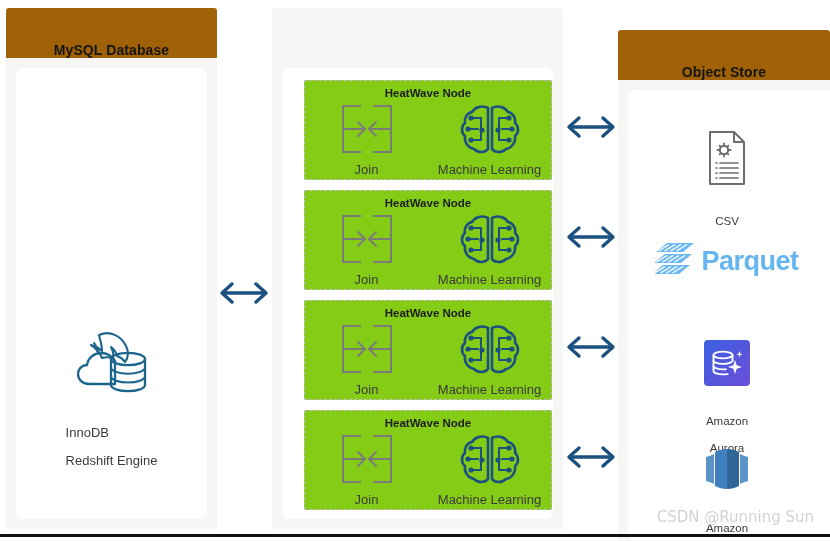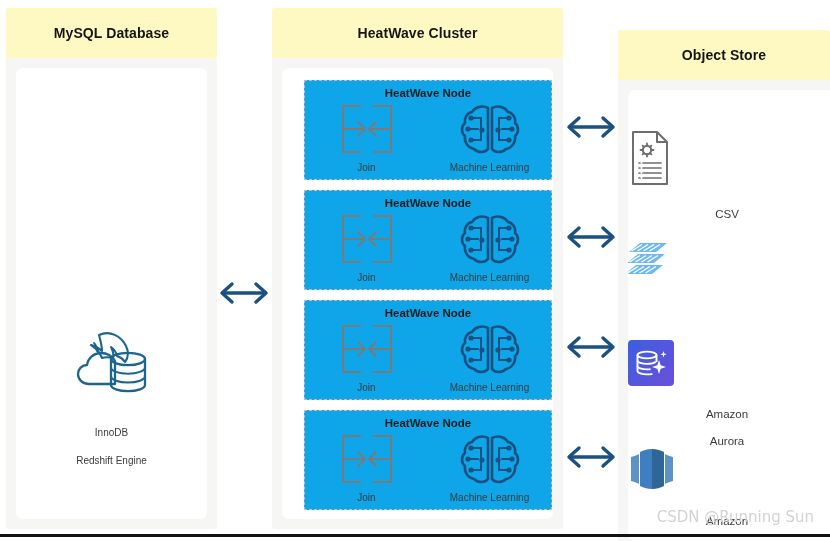--- a/index.html
+++ b/index.html
@@ -24,24 +24,24 @@
   }
 
   
   .panel {
     position: absolute;
     background: #f6f6f4;
     border-radius: 3px;
   }
   .panel-header {
     height: 50px;
-    background: #fef9c3;
+    background: #a16207;
     border-radius: 3px 3px 0 0;
     display: flex;
-    align-items: center;
+    align-items: flex-end;
     justify-content: center;
   }
   .panel-title {
     font-size: 14px;
     font-weight: bold;
     color: #151515;
     letter-spacing: 0.1px;
   }
   .panel-body {
     position: absolute;
@@ -61,35 +61,35 @@
   #innodb-block {
     position: absolute;
     left: 0; right: 0;
     top: 258px;
     display: flex;
     flex-direction: column;
     align-items: center;
   }
   #innodb-label {
     margin-top: 6px;
-    font-size: 10px;
+    font-size: 13px;
     line-height: 14px;
-    text-align: center;
+    text-align: left;
     color: #3b3b3b;
     white-space: pre-line;
   }
 
   
   .node-card {
     position: absolute;
     left: 22px;
     width: 248px;
     height: 100px;
     border: 1px dashed #bdbdbd;
-    background: #0ea5e9;
+    background: #84cc16;
     box-sizing: border-box;
   }
   #node-0 { top: 12px; }
   #node-1 { top: 122px; }
   #node-2 { top: 232px; }
   #node-3 { top: 342px; }
 
   .node-title {
     text-align: center;
     font-size: 11.5px;
@@ -103,21 +103,21 @@
     justify-content: space-around;
     margin-top: 3px;
   }
   .node-icon-cell {
     display: flex;
     flex-direction: column;
     align-items: center;
     width: 110px;
   }
   .node-icon-label {
-    font-size: 10px;
+    font-size: 13px;
     color: #3b3b3b;
     margin-top: 2px;
   }
 
   
   .arrow {
     position: absolute;
     width: 56px;
     height: 30px;
   }
@@ -126,20 +126,22 @@
   #arrow-r1 { left: 563px; top: 222px; }
   #arrow-r2 { left: 563px; top: 332px; }
   #arrow-r3 { left: 563px; top: 442px; }
 
   
   .store-item {
     position: absolute;
     left: 0; right: 4px;
     display: flex;
     flex-direction: column;
+    align-items: center;
+    gap: 7px;
   }
   #store-0 { top: 40px; }
   #store-1 { top: 152px; }
   #store-2 { top: 250px; }
   #store-3 { top: 355px; }
 
   .store-label {
     font-size: 11.5px;
     line-height: 13.5px;
     text-align: center;
@@ -223,23 +225,20 @@
     <svg width="56" height="30" viewBox="0 0 56 30">
       <g fill="none" stroke="#1a5180" stroke-width="3.4" stroke-linecap="round" stroke-linejoin="round">
         <line x1="8" y1="15" x2="48" y2="15"></line>
         <polyline points="16,6 6,15 16,24"></polyline>
         <polyline points="40,6 50,15 40,24"></polyline>
       </g>
     </svg>
   </div>
 
   <div class="panel" id="panel-heat">
-    <div class="panel-header">
-      <span class="panel-title">HeatWave Cluster</span>
-    </div>
     <div class="panel-body">
 
       <div class="node-card" id="node-0">
         <div class="node-title">HeatWave Node</div>
         <div class="node-icons">
           <div class="node-icon-cell">
             <span>
               <svg width="60" height="54" viewBox="0 0 60 54">
                 <g fill="none" stroke="#7a7a7a" stroke-width="2" stroke-linecap="square">
                   <polyline points="23,4 6,4 6,50 23,50"></polyline>
@@ -556,20 +555,21 @@
                 <line x1="18" y1="13.5" x2="7.5" y2="20"></line>
                 <line x1="24" y1="13.5" x2="13.5" y2="20"></line>
                 <line x1="30" y1="13.5" x2="19.5" y2="20"></line>
                 <line x1="10" y1="24.5" x2="-0.5" y2="31"></line>
                 <line x1="16" y1="24.5" x2="5.5" y2="31"></line>
                 <line x1="22" y1="24.5" x2="11.5" y2="31"></line>
                 <line x1="28" y1="24.5" x2="17.5" y2="31"></line>
               </g>
             </svg>
           </span>
+          <span class="parquet-text">Parquet</span>
         </div>
       </div>
 
       <div class="store-item" id="store-2">
         <span>
           <svg width="46" height="46" viewBox="0 0 46 46">
             <defs>
               <linearGradient id="auroraGrad" x1="0" y1="0" x2="1" y2="1">
                 <stop offset="0%" stop-color="#3b5fe0"></stop>
                 <stop offset="100%" stop-color="#6b4fd8"></stop>

